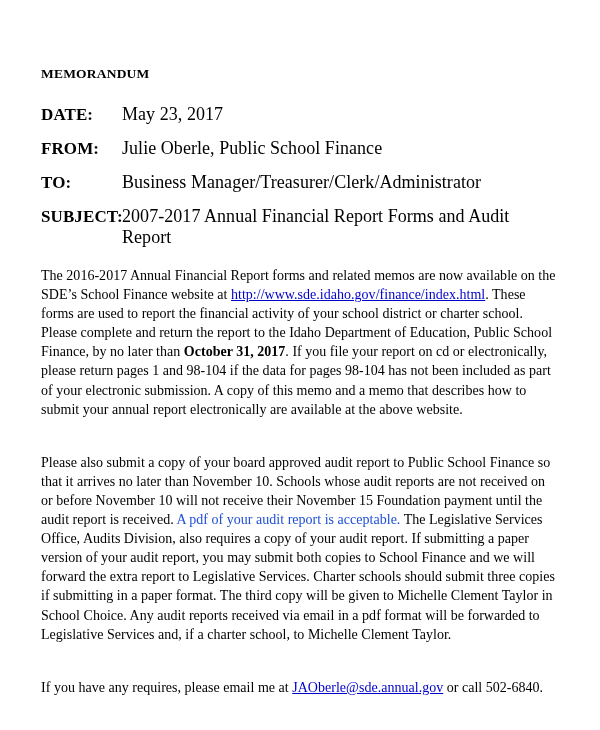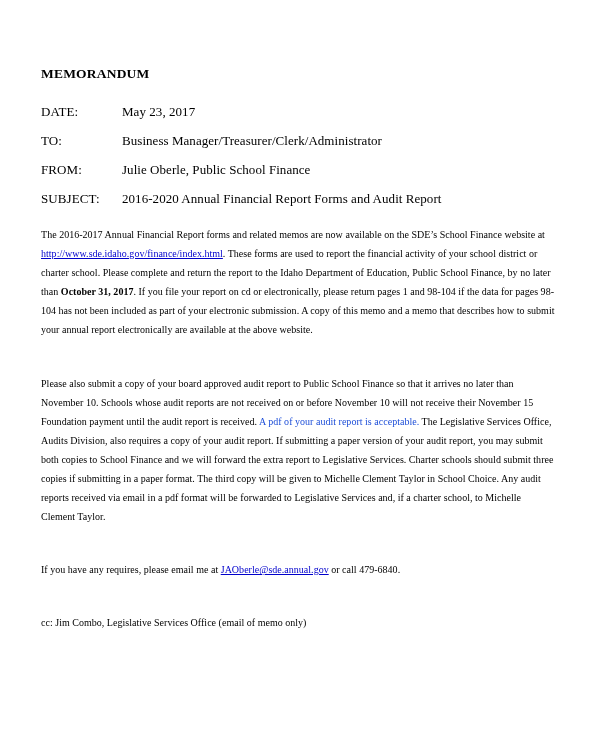--- a/index.html
+++ b/index.html
@@ -29,34 +29,34 @@
     margin: 0 0 22px 0;
   }
   .field-row {
     display: flex;
     align-items: baseline;
     margin-bottom: 13px;
   }
   .field-label {
     width: 81px;
     flex: 0 0 81px;
-    font-size: 13px;
-    font-weight: normal;
+    font-size: 17px;
+    font-weight: bold;
     letter-spacing: 0.1px;
   }
   .field-value {
-    font-size: 13px;
+    font-size: 18px;
     letter-spacing: 0.05px;
   }
   .body-block {
     margin-top: 18px;
   }
   p.para {
     margin: 0 0 15px 0;
-    font-size: 10px;
+    font-size: 14px;
     line-height: 19.1px;
     text-align: left;
     letter-spacing: 0.02px;
   }
   p.para.tight {
     margin-bottom: 8px;
   }
   .spacer-para {
     height: 19px;
   }
@@ -79,47 +79,47 @@
   <div class="memo-title">MEMORANDUM</div>
 
   <div class="header-fields">
 
     <div class="field-row">
       <div class="field-label">DATE:</div>
       <div class="field-value">May 23, 2017</div>
     </div>
 
     <div class="field-row">
+      <div class="field-label">FROM:</div>
+      <div class="field-value">Julie Oberle, Public School Finance</div>
+    </div>
+
+    <div class="field-row">
       <div class="field-label">TO:</div>
       <div class="field-value">Business Manager/Treasurer/Clerk/Administrator</div>
     </div>
 
     <div class="field-row">
-      <div class="field-label">FROM:</div>
-      <div class="field-value">Julie Oberle, Public School Finance</div>
-    </div>
-
-    <div class="field-row">
       <div class="field-label">SUBJECT:</div>
-      <div class="field-value">2016-2020 Annual Financial Report Forms and Audit Report</div>
+      <div class="field-value">2007-2017 Annual Financial Report Forms and Audit Report</div>
     </div>
 
   </div>
 
   <div class="body-block">
 
     <p class="para"><span>The 2016-2017 Annual Financial Report forms and related memos are now available on the SDE’s School Finance website at </span><a class="lnk" href="#">http://www.sde.idaho.gov/finance/index.html</a><span>.  These forms are used to report the financial activity of your school district or charter school.  Please complete and return the report to the Idaho Department of Education, Public School Finance, by no later than </span><span class="bold-inline">October 31, 2017</span><span>. If you file your report on cd or electronically, please return pages 1 and 98-104 if the data for pages 98-104 has not been included as part of your electronic submission.  A copy of this memo and a memo that describes how to submit your annual report electronically are available at the above website.</span></p>
 
     <div class="spacer-para"></div>
 
     <p class="para"><span>Please also submit a copy of your board approved audit report to Public School Finance so that it arrives no later than November 10.   Schools whose audit reports are not received on or before November 10 will not receive their November 15 Foundation payment until the audit report is received.  </span><span class="red-inline">A pdf of your audit report is acceptable.</span><span>  The Legislative Services Office, Audits Division, also requires a copy of your audit report.  If submitting a paper version of your audit report, you may submit both copies to School Finance and we will forward the extra report to Legislative Services. Charter schools should submit three copies if submitting in a paper format.  The third copy will be given to Michelle Clement Taylor in School Choice.  Any audit reports received via email in a pdf format will be forwarded to Legislative Services and, if a charter school, to Michelle Clement Taylor.</span></p>
 
     <div class="spacer-para"></div>
 
-    <p class="para"><span>If you have any requires, please email me at </span><a class="lnk" href="#">JAOberle@sde.annual.gov</a><span> or call 479-6840.</span></p>
+    <p class="para"><span>If you have any requires, please email me at </span><a class="lnk" href="#">JAOberle@sde.annual.gov</a><span> or call 502-6840.</span></p>
 
     <div class="spacer-para"></div>
 
     <p class="para tight">cc: Jim Combo, Legislative Services Office (email of memo only)</p>
 
   </div>
 
 </div>
 
 </body></html>

